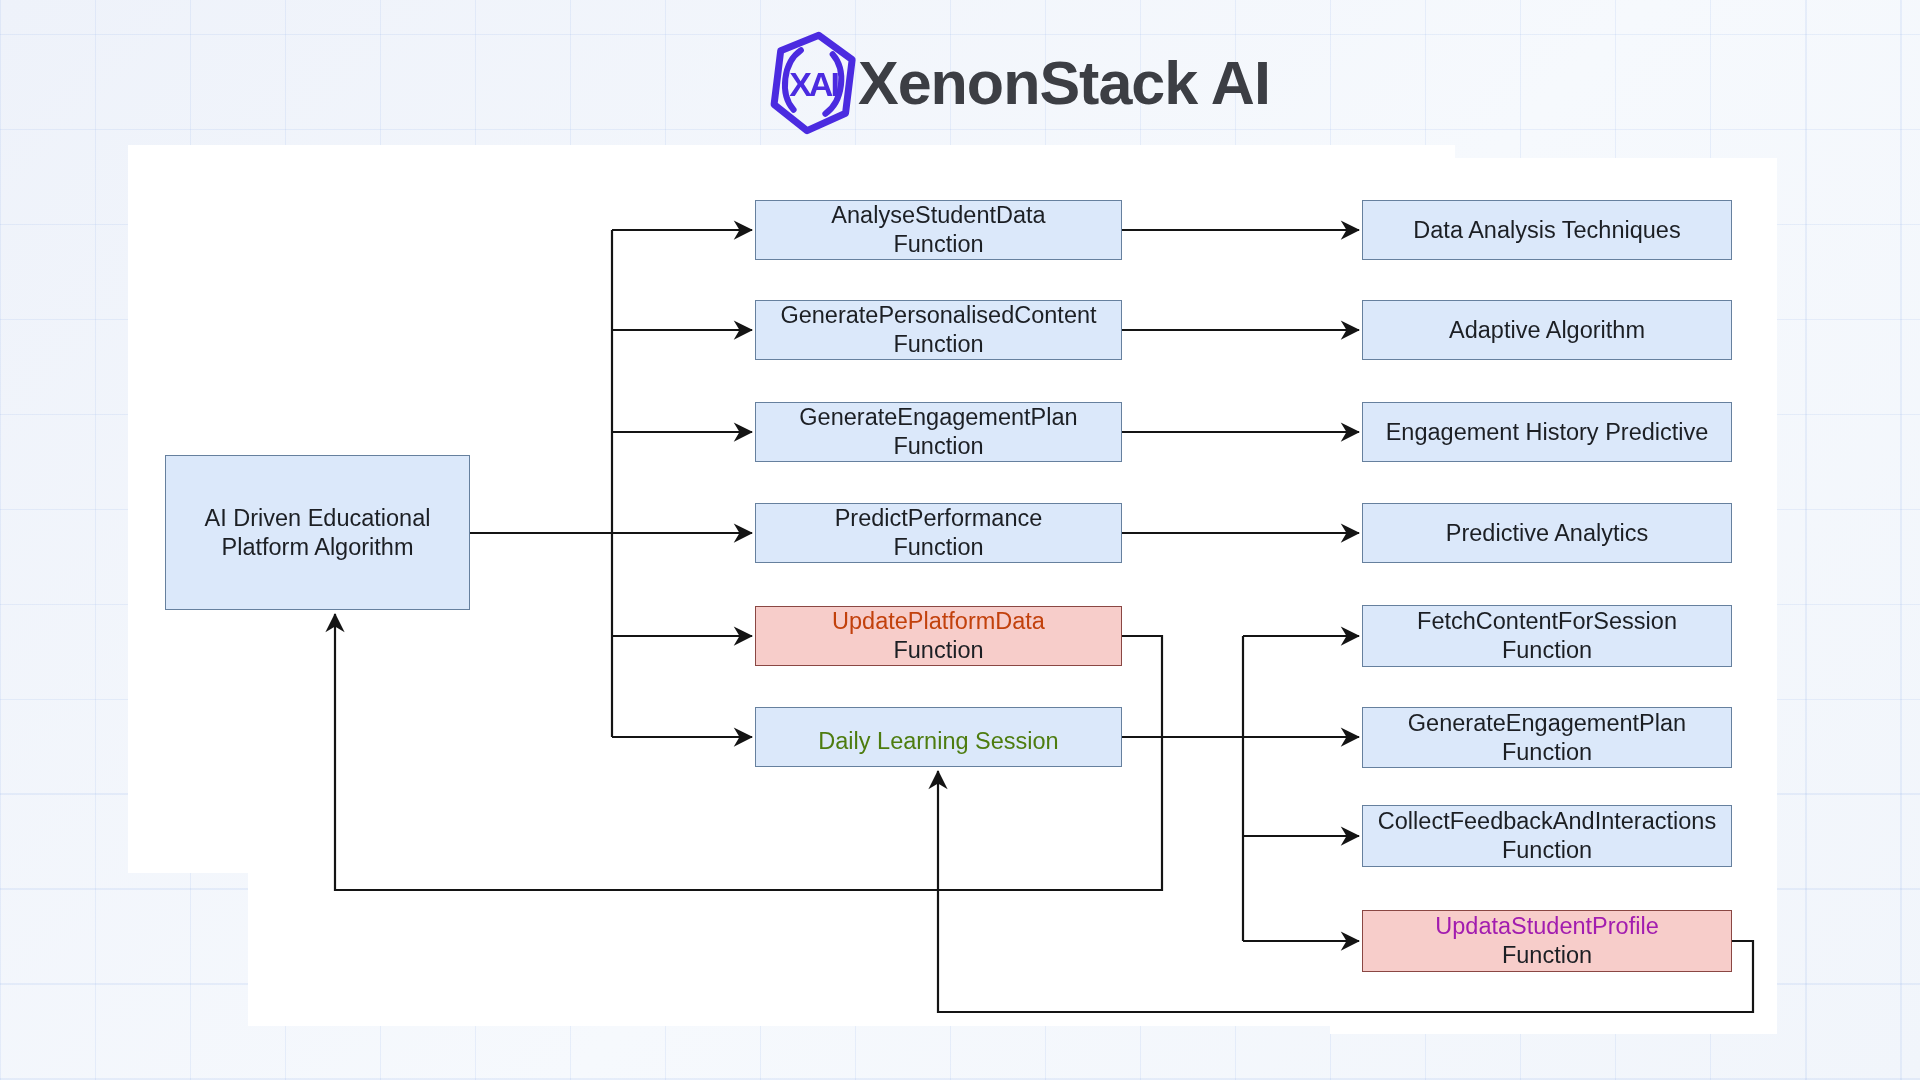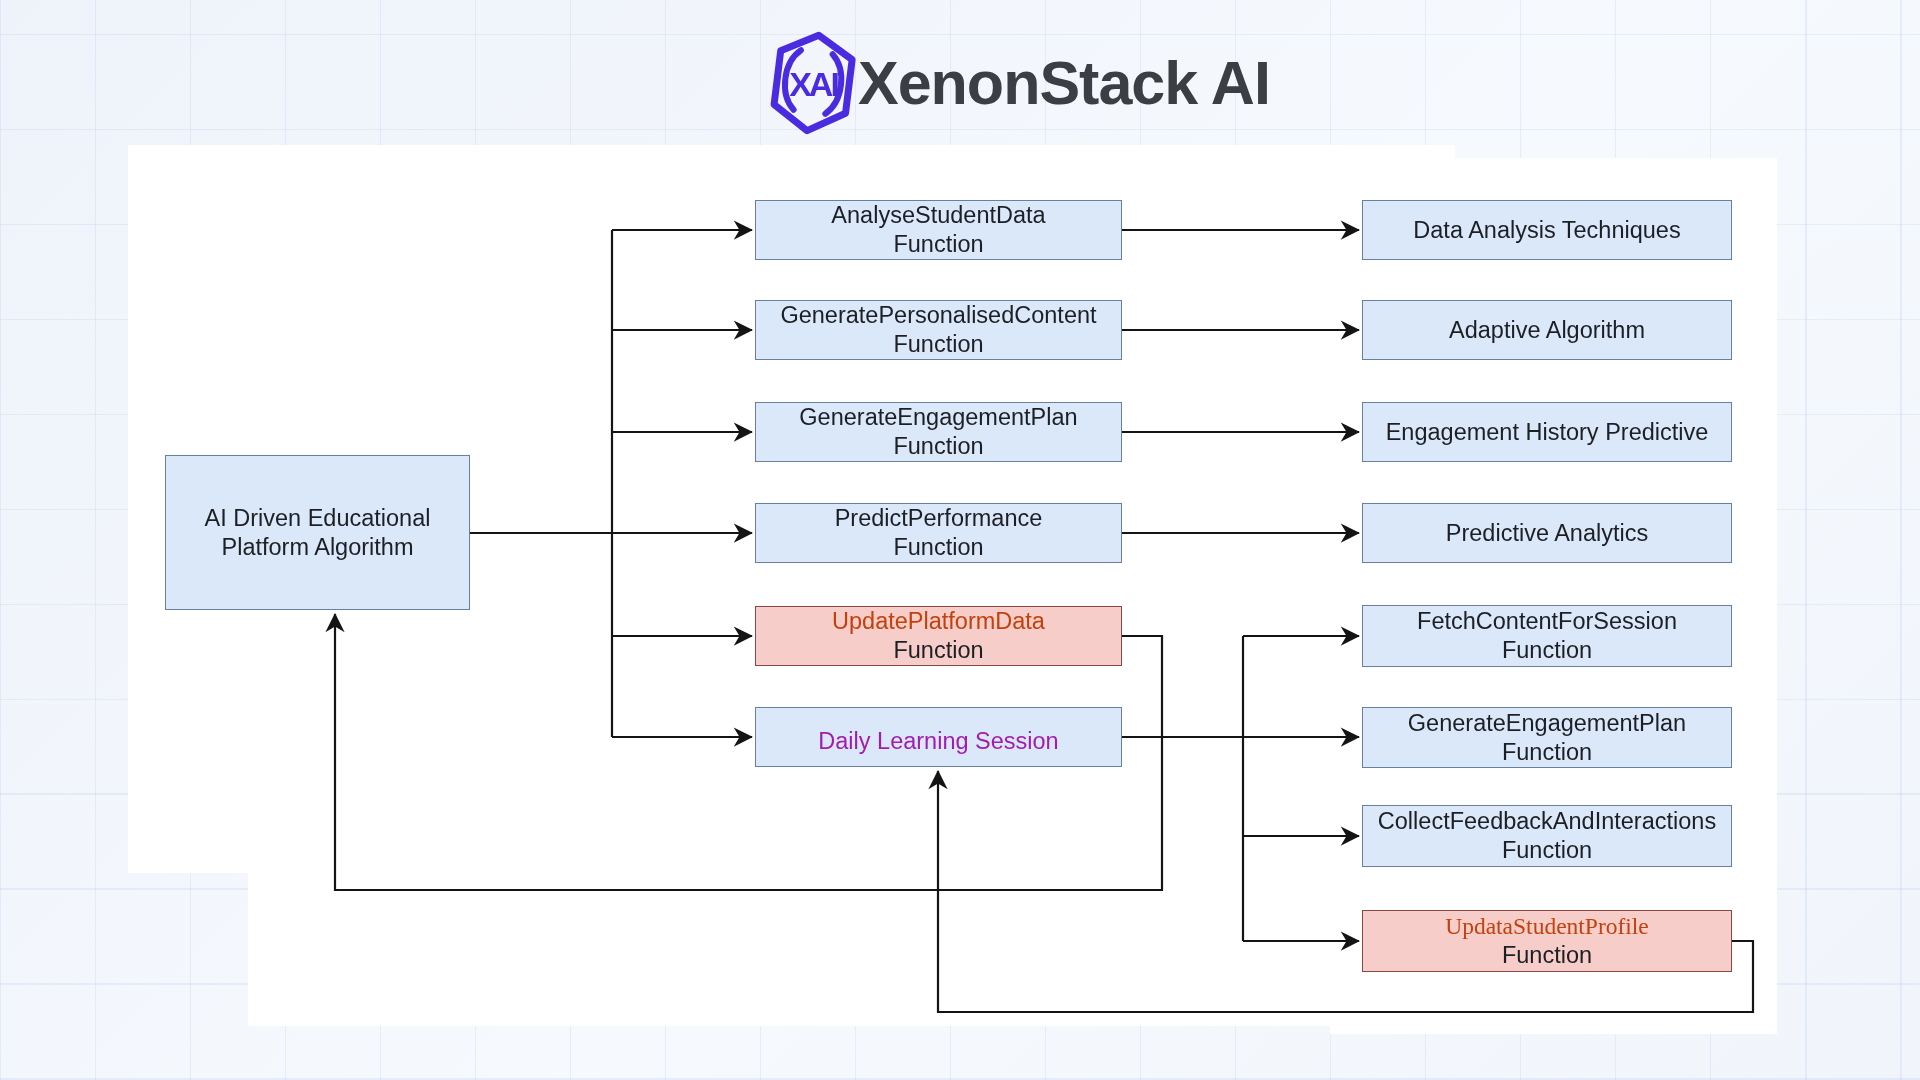--- a/index.html
+++ b/index.html
@@ -106,21 +106,21 @@
       </div>
       <div class="node" style="left: 755px; top: 503px; width: 367px; height: 60px; background: rgb(219, 232, 250); border: 1.6px solid rgb(102, 128, 158);">
         <div class="line" style="color: rgb(28, 31, 36);">PredictPerformance</div>
         <div class="line" style="color: rgb(28, 31, 36);">Function</div>
       </div>
       <div class="node" style="left: 755px; top: 606px; width: 367px; height: 60px; background: rgb(247, 205, 202); border: 1.6px solid rgb(138, 71, 67);">
         <div class="line" style="color: #c2410c;">UpdatePlatformData</div>
         <div class="line" style="color: rgb(28, 31, 36);">Function</div>
       </div>
       <div class="node" style="left: 755px; top: 707px; width: 367px; height: 60px; background: rgb(219, 232, 250); border: 1.6px solid rgb(102, 128, 158);">
-        <div class="line" style="color: #a21caf; margin-top: 8px;">Daily Learning Session</div>
+        <div class="line" style="color: #4d7c0f; margin-top: 8px;">Daily Learning Session</div>
       </div>
       <div class="node" style="left: 1362px; top: 200px; width: 370px; height: 60px; background: rgb(219, 232, 250); border: 1.6px solid rgb(102, 128, 158);">
         <div class="line" style="color: rgb(28, 31, 36);">Data Analysis Techniques</div>
       </div>
       <div class="node" style="left: 1362px; top: 300px; width: 370px; height: 60px; background: rgb(219, 232, 250); border: 1.6px solid rgb(102, 128, 158);">
         <div class="line" style="color: rgb(28, 31, 36);">Adaptive Algorithm</div>
       </div>
       <div class="node" style="left: 1362px; top: 402px; width: 370px; height: 60px; background: rgb(219, 232, 250); border: 1.6px solid rgb(102, 128, 158);">
         <div class="line" style="color: rgb(28, 31, 36);">Engagement History Predictive</div>
       </div>
@@ -133,17 +133,17 @@
       </div>
       <div class="node" style="left: 1362px; top: 707px; width: 370px; height: 61px; background: rgb(219, 232, 250); border: 1.6px solid rgb(102, 128, 158);">
         <div class="line" style="color: rgb(28, 31, 36);">GenerateEngagementPlan</div>
         <div class="line" style="color: rgb(28, 31, 36);">Function</div>
       </div>
       <div class="node" style="left: 1362px; top: 805px; width: 370px; height: 62px; background: rgb(219, 232, 250); border: 1.6px solid rgb(102, 128, 158);">
         <div class="line" style="color: rgb(28, 31, 36);">CollectFeedbackAndInteractions</div>
         <div class="line" style="color: rgb(28, 31, 36);">Function</div>
       </div>
       <div class="node" style="left: 1362px; top: 910px; width: 370px; height: 62px; background: rgb(247, 205, 202); border: 1.6px solid rgb(138, 71, 67);">
-        <div class="line" style="color: #c2410c; font-family: Liberation Serif, serif;">UpdataStudentProfile</div>
+        <div class="line" style="color: #a21caf;">UpdataStudentProfile</div>
         <div class="line" style="color: rgb(28, 31, 36);">Function</div>
       </div>
     </div>
 </div>
 
 </body></html>

